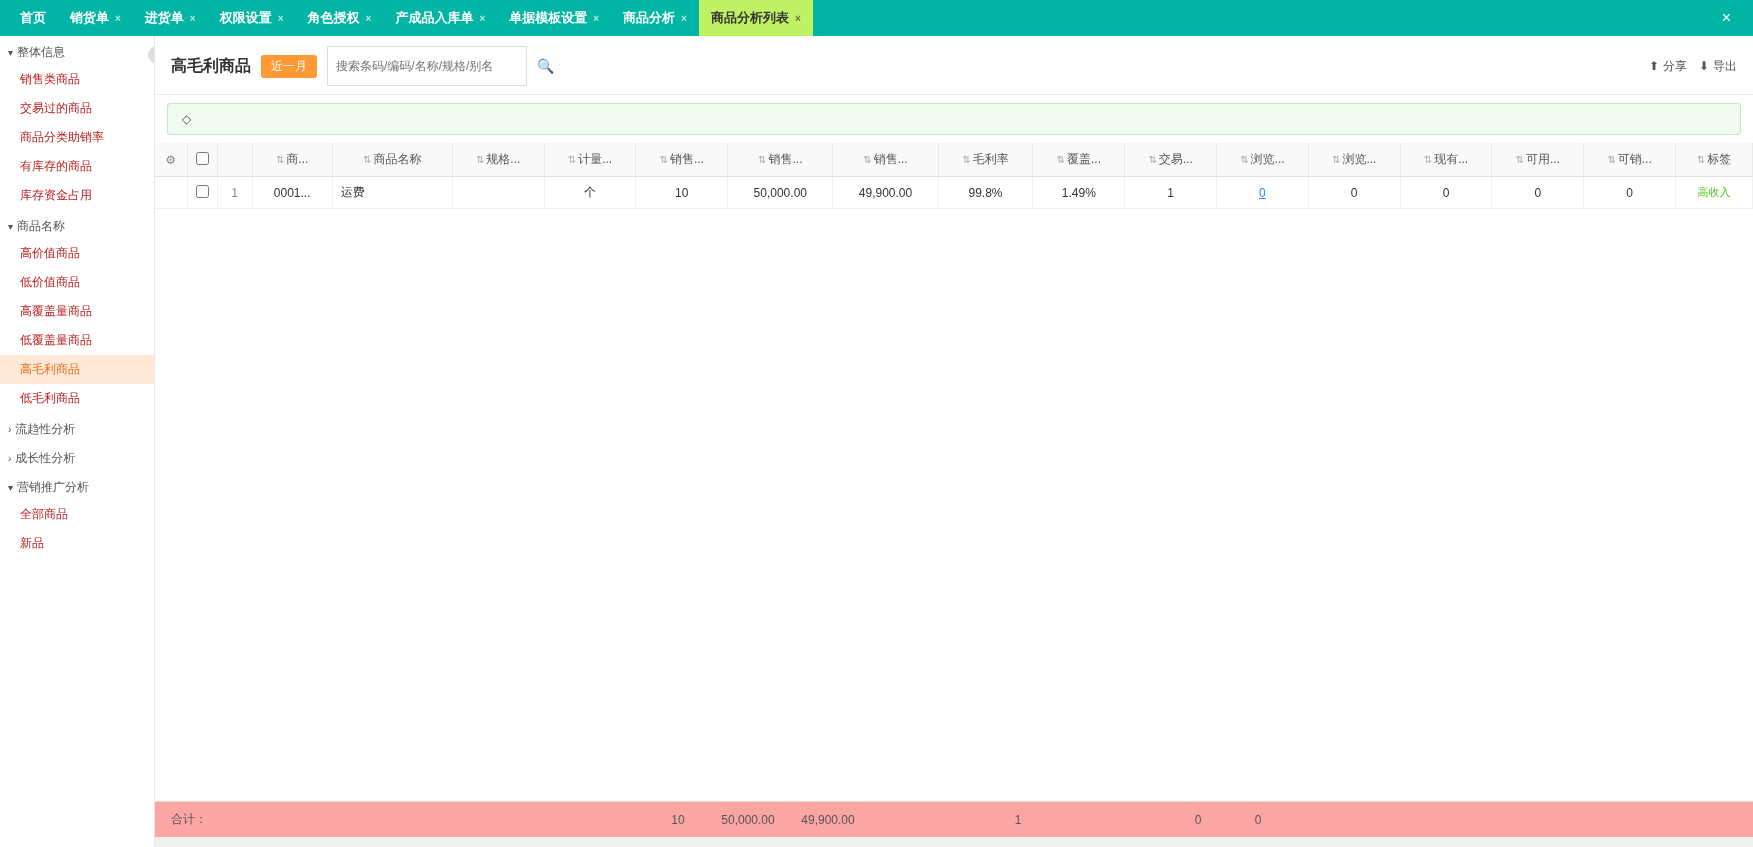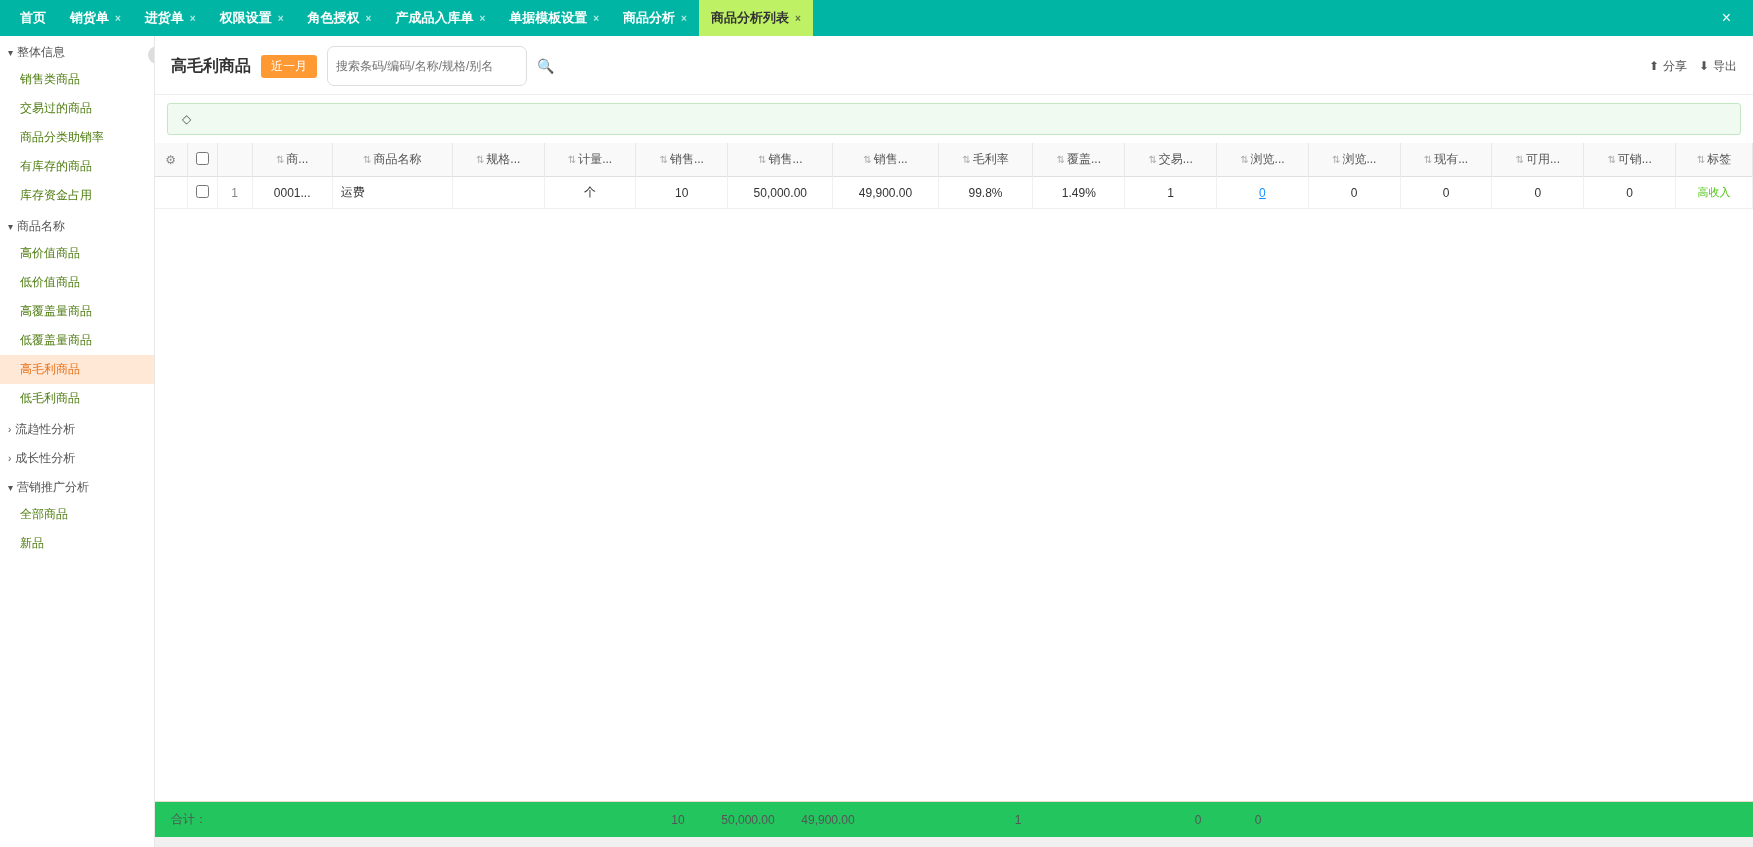--- a/index.html
+++ b/index.html
@@ -66,21 +66,21 @@
       color: #555;
       font-size: 12px;
       display: flex;
       align-items: center;
       gap: 4px;
       cursor: pointer;
     }
     .sidebar-group-header .arrow { font-size: 10px; }
     .sidebar-item {
       padding: 6px 10px 6px 20px;
-      color: #4d7c0f;
+      color: #b91c1c;
       cursor: pointer;
       font-size: 12px;
       white-space: nowrap;
       overflow: hidden;
       text-overflow: ellipsis;
     }
     .sidebar-item.active { background: #ffe8d6; color: #e8721a; }
 
     
     .content-area {
@@ -109,21 +109,21 @@
       background: #ff9933;
       color: white;
       border: none;
       border-radius: 3px;
       padding: 3px 10px;
       font-size: 12px;
       cursor: pointer;
     }
     .search-input {
       border: 1px solid #ddd;
-      border-radius: 7px;
+      border-radius: 1px;
       padding: 12px 8px;
       font-size: 12px;
       width: 200px;
       outline: none;
       color: #999;
     }
     .search-btn {
       background: none;
       border: none;
       cursor: pointer;
@@ -202,21 +202,21 @@
       padding: 7px 8px;
       color: #333;
       border-right: 1px solid #f0f0f0;
       text-align: center;
       white-space: nowrap;
     }
     .link-cell { color: #1890ff; text-decoration: underline; cursor: pointer; }
 
     
     .footer-total {
-      background: #22c55e;
+      background: #fca5a5;
       border-top: 1px solid #e8dcc8;
       padding: 8px 16px;
       display: flex;
       align-items: center;
       font-size: 12px;
       color: #555;
       flex-shrink: 0;
       height: 36px;
     }
     .footer-total .total-label { min-width: 80px; }

